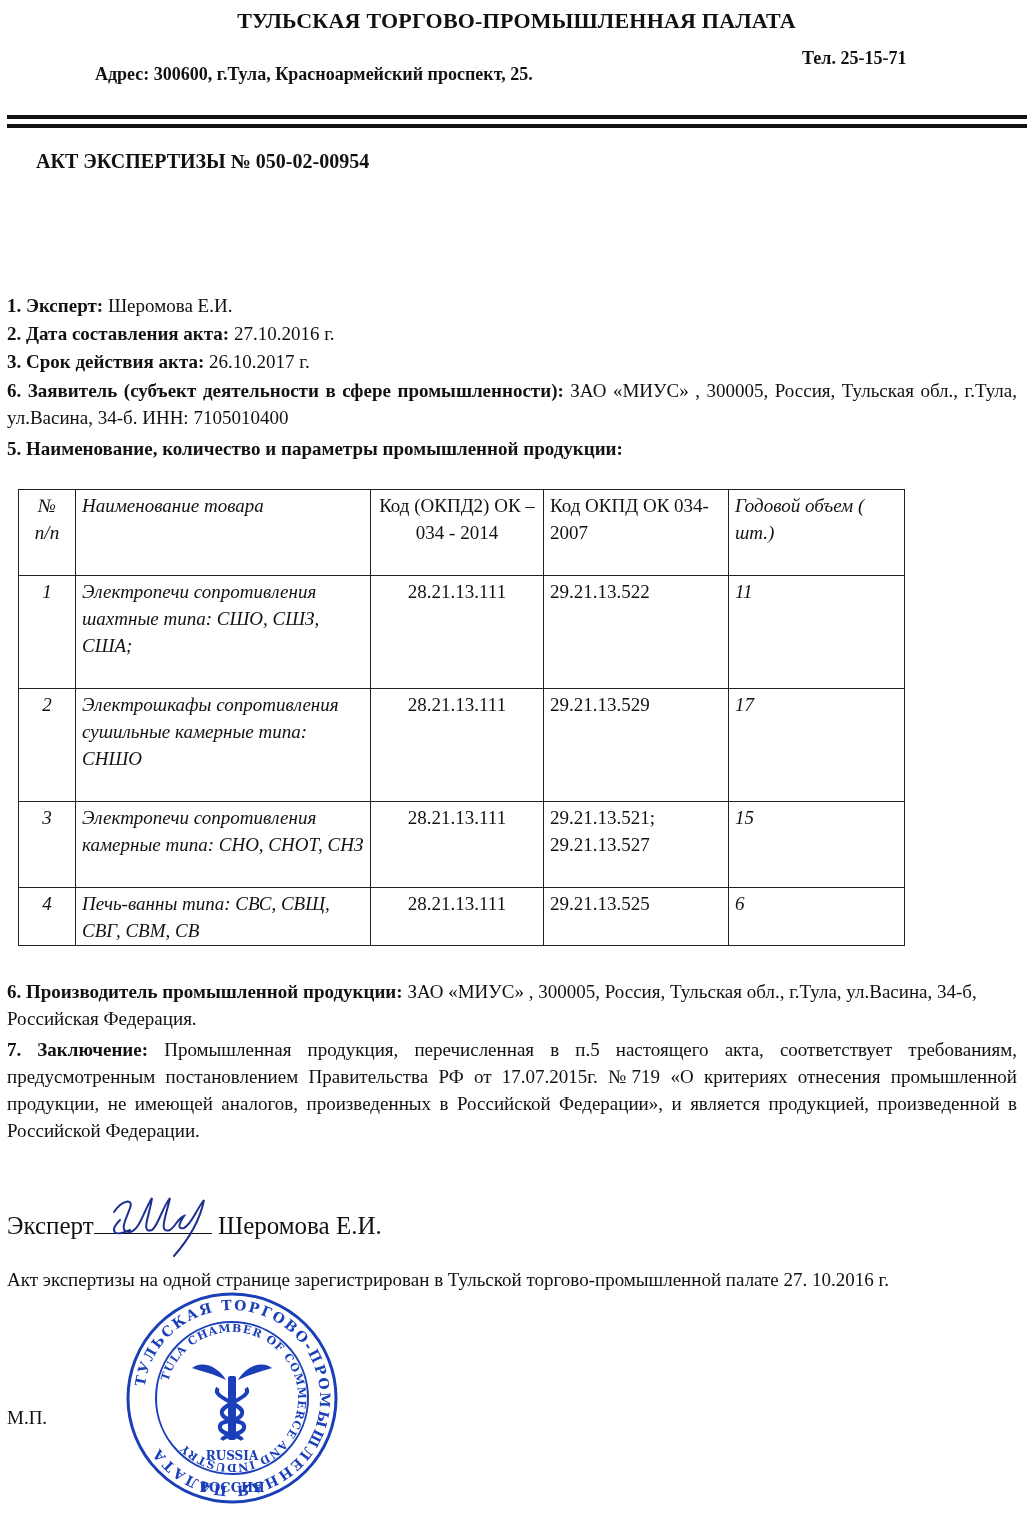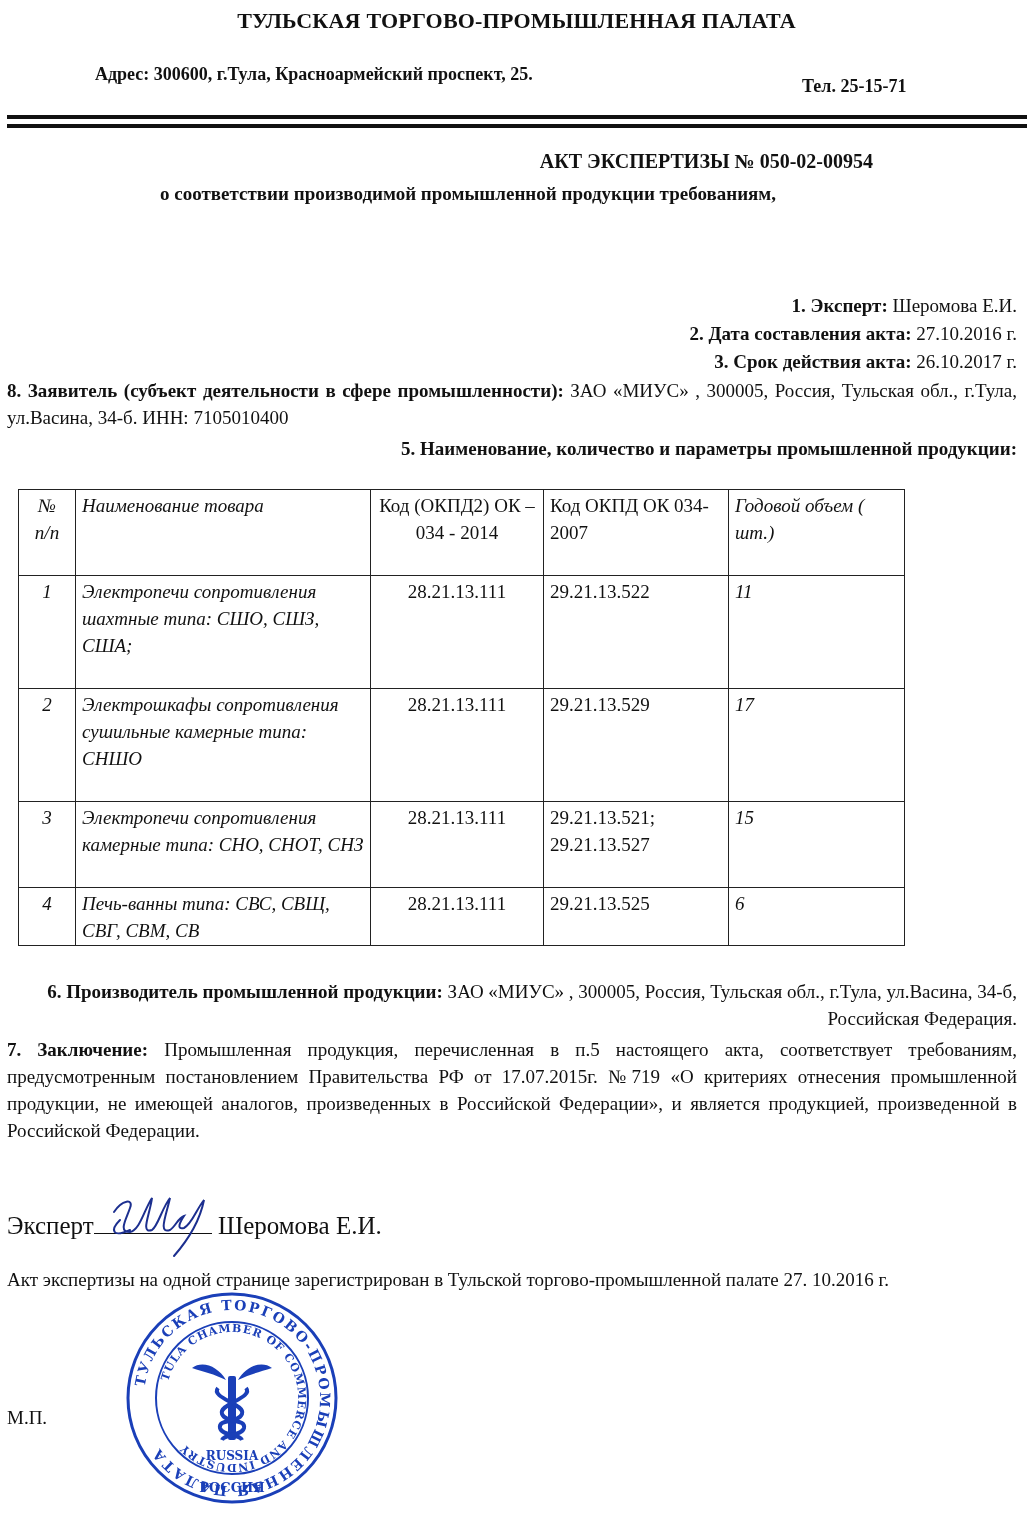--- a/index.html
+++ b/index.html
@@ -3,26 +3,26 @@
 <meta charset="utf-8">
 <style>
   html, body { margin: 0; padding: 0; background: #ffffff; }
   body {
     width: 1033px; height: 1522px; position: relative; overflow: hidden;
     font-family: "Liberation Serif", "DejaVu Serif", serif; color: #111;
   }
   .abs { position: absolute; }
   .hdr-title { top: 8px; left: 0; width: 1033px; text-align: center; font-weight: bold; font-size: 22px; letter-spacing: 0.2px; }
   .hdr-addr { top: 64px; left: 95px; font-weight: bold; font-size: 18px; }
-  .hdr-tel { top: 76px; left: 802px; font-weight: bold; font-size: 18px; }
+  .hdr-tel { top: 48px; left: 802px; font-weight: bold; font-size: 18px; }
   .rule { left: 7px; width: 1020px; height: 4px; background: #111; }
-  .act-title { top: 150px; left: 0; width: 873px; text-align: right; font-weight: bold; font-size: 20px; padding-left: 12px; box-sizing: border-box; }
+  .act-title { top: 150px; left: 0; width: 873px; text-align: left; font-weight: bold; font-size: 20px; padding-left: 36px; box-sizing: border-box; }
   .subtitle { top: 180px; left: 160px; width: 800px; font-weight: bold; font-size: 19px; line-height: 28px; }
   .subtitle .c { display: block; text-align: center; padding-right: 30px; }
-  .sec { left: 7px; width: 1010px; font-size: 19px; line-height: 27px; text-align: right; }
+  .sec { left: 7px; width: 1010px; font-size: 19px; line-height: 27px; }
   .sec b { font-weight: bold; }
   .justify { text-align: justify; }
   table.prod {
     position: absolute; top: 489px; left: 18px; width: 887px;
     border-collapse: collapse; font-size: 19px; line-height: 27px;
   }
   table.prod td, table.prod th {
     border: 1.6px solid #222; vertical-align: top; padding: 2px 6px 0 6px; font-weight: normal;
   }
   .c-num { width: 44px; text-align: center; font-style: italic; font-weight: bold; }
@@ -42,34 +42,33 @@
 <body>
 
 <div class="abs hdr-title">ТУЛЬСКАЯ  ТОРГОВО-ПРОМЫШЛЕННАЯ ПАЛАТА</div>
 <div class="abs hdr-addr">Адрес: 300600, г.Тула, Красноармейский проспект, 25.</div>
 <div class="abs hdr-tel">Тел. 25-15-71</div>
 <div class="abs rule" style="top:115px;"></div>
 <div class="abs rule" style="top:124px;"></div>
 
 <div class="abs act-title">АКТ ЭКСПЕРТИЗЫ № 050-02-00954</div>
 <div class="abs subtitle">
-  <span style="display:block">о соответствии производимой промышленной продукции  требованиям,</span>
 </div>
 
 <div class="abs sec" style="top:292px;">
   <b>1. Эксперт:</b><span> Шеромова Е.И.</span>
 </div>
 <div class="abs sec" style="top:320px;">
   <b>2. Дата составления акта:</b><span> 27.10.2016 г.</span>
 </div>
 <div class="abs sec" style="top:348px;">
   <b>3. Срок действия акта:</b><span> 26.10.2017 г.</span>
 </div>
 <div class="abs sec justify" style="top:377px;">
-  <b>8. Заявитель (субъект деятельности в сфере промышленности):</b><span>  ЗАО «МИУС» , 300005, Россия, Тульская обл., г.Тула, ул.Васина,  34-б.  ИНН: 7105010400</span>
+  <b>6. Заявитель (субъект деятельности в сфере промышленности):</b><span>  ЗАО «МИУС» , 300005, Россия, Тульская обл., г.Тула, ул.Васина,  34-б.  ИНН: 7105010400</span>
 </div>
 <div class="abs sec" style="top:435px;">
   <b>5. Наименование, количество и параметры промышленной продукции:</b>
 </div>
 
 <table class="prod">
   <thead>
     <tr style="height:86px;">
       <th class="c-num">
         <span style="display:block">№</span>

